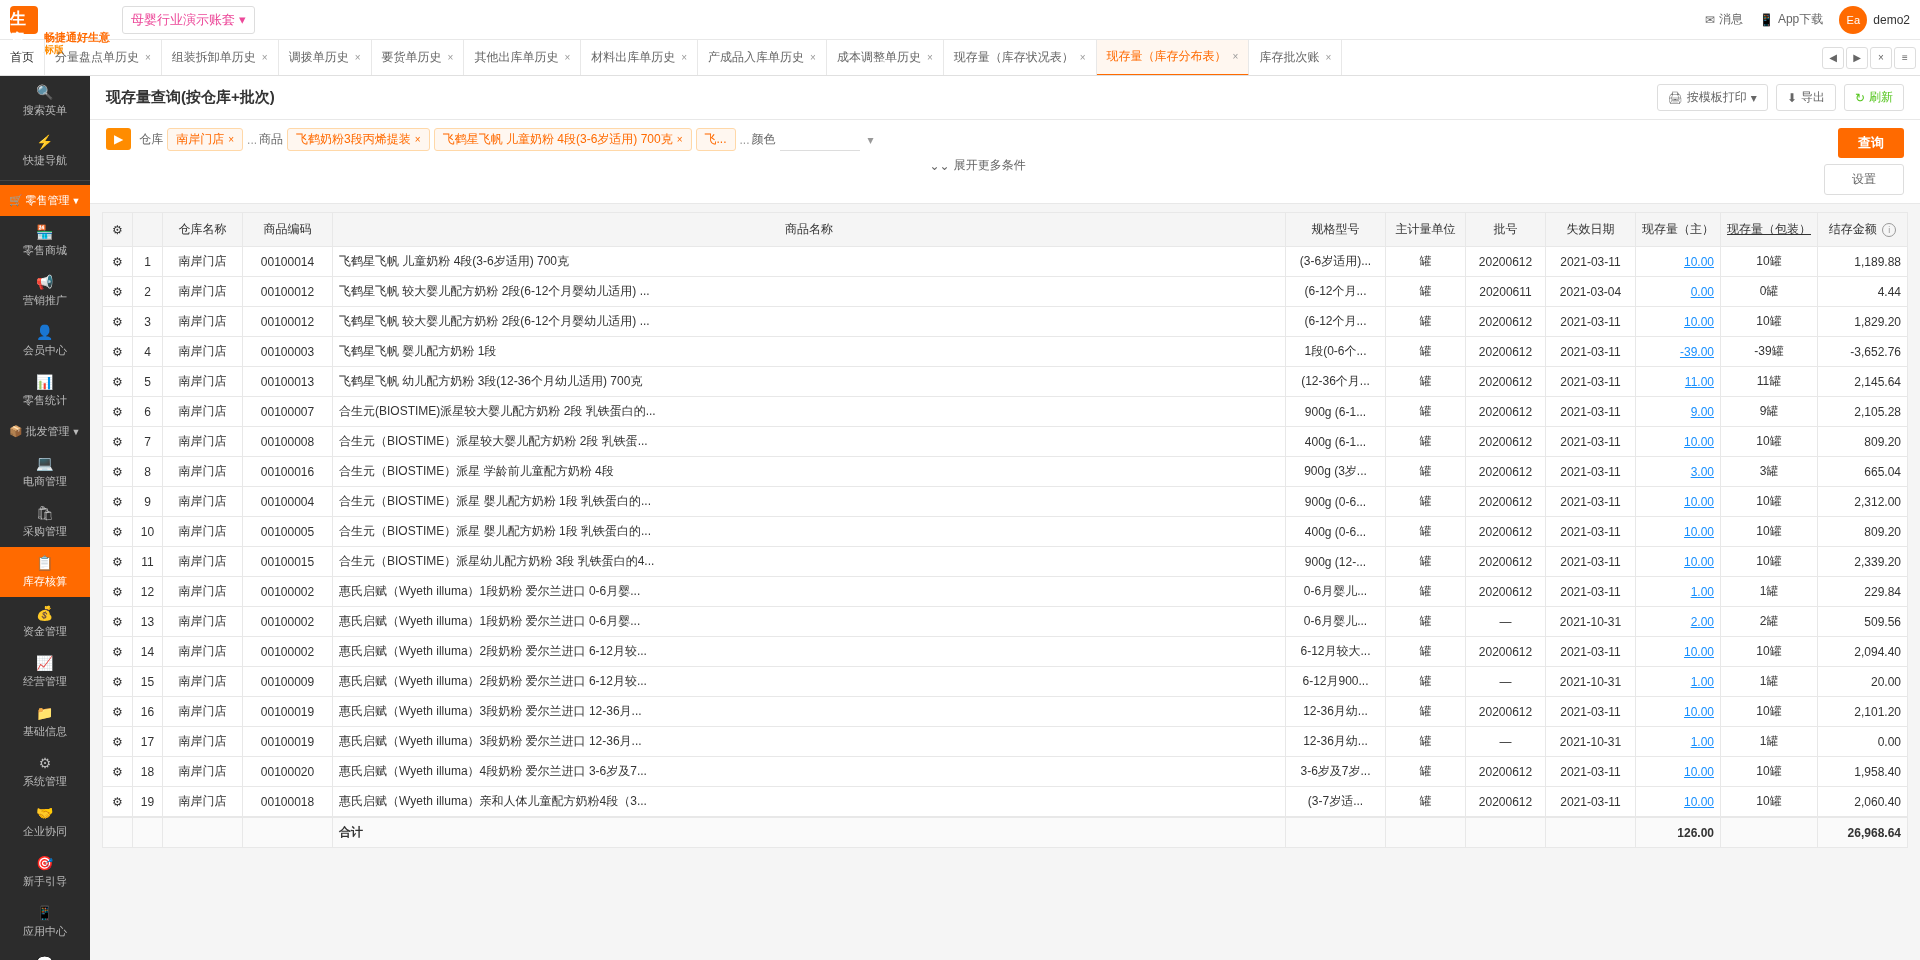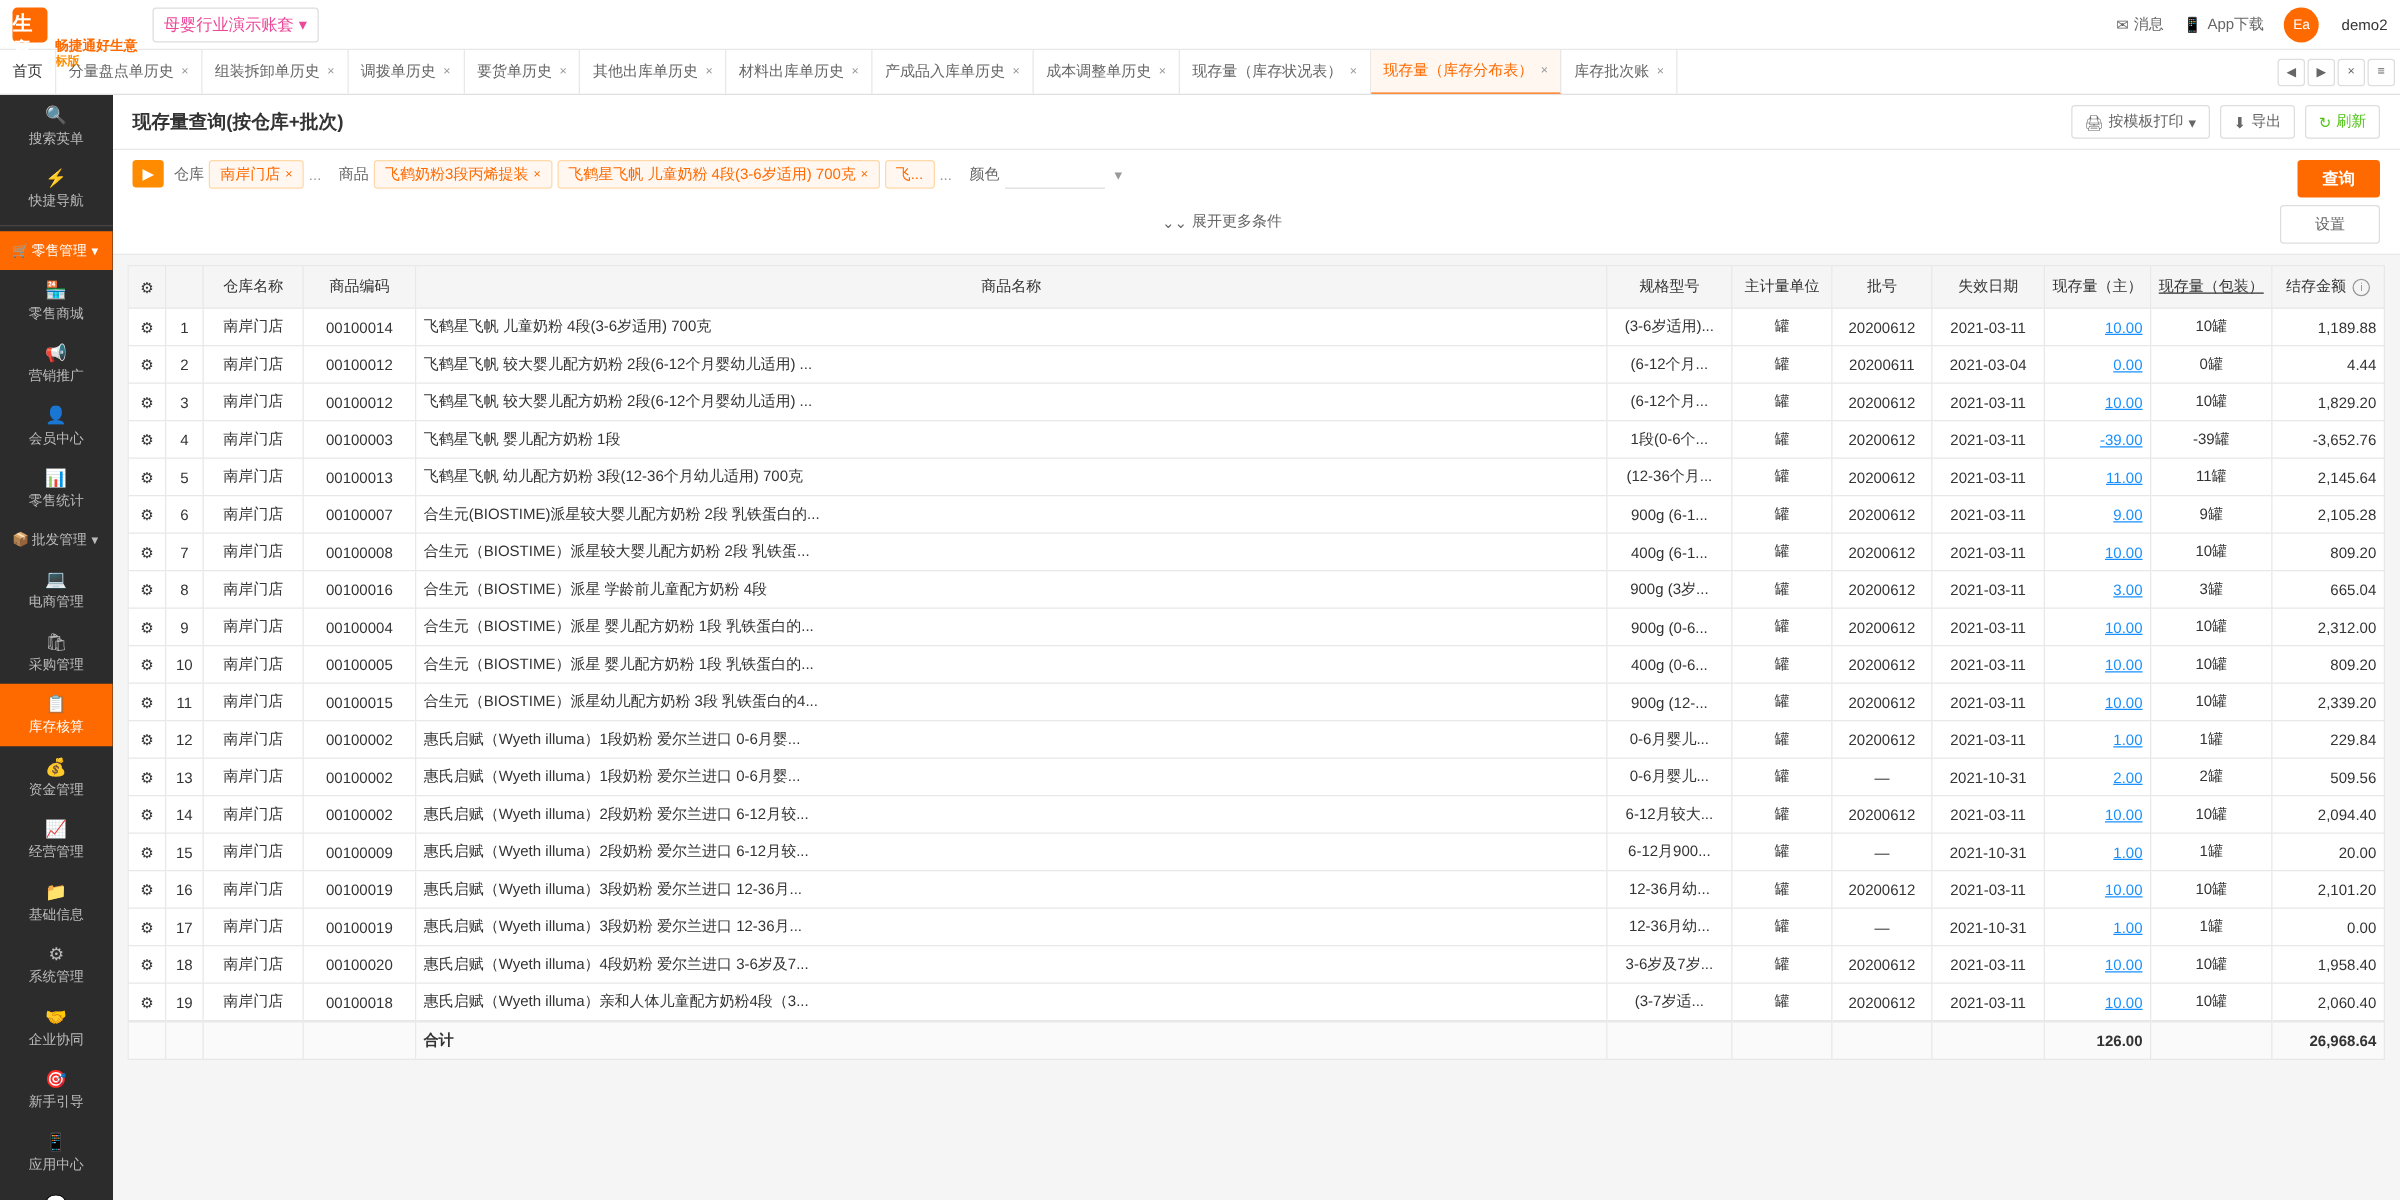--- a/index.html
+++ b/index.html
@@ -106,21 +106,21 @@
   </div>
   <div class="top-right">
     <div class="top-right-item">
       <span>✉</span>
       <span>消息</span>
     </div>
     <div class="top-right-item">
       <span>📱</span>
       <span>App下载</span>
     </div>
-    <div style="display:flex;align-items:center;gap:18px;">
+    <div style="display:flex;align-items:center;gap:6px;">
       <div class="avatar">Ea</div>
       <span>demo2</span>
     </div>
   </div>
 </div>
 
 <div class="nav-tabs">
   <div class="nav-tab">
     <span>首页</span>
   </div>
@@ -277,21 +277,21 @@
         </button>
         <button class="btn-refresh">
           <span>↻</span>
           <span>刷新</span>
         </button>
       </div>
     </div>
 
     <div style="background:#fff;padding:8px 16px;border-bottom:1px solid #e8e8e8;display:flex;align-items:flex-start;gap:8px;">
       <button class="filter-expand-btn">▶</button>
-      <div style="flex:1;display:flex;flex-wrap:wrap;gap:14px;align-items:center;">
+      <div style="flex:1;display:flex;flex-wrap:wrap;gap:2px;align-items:center;">
         <div class="filter-group">
           <span class="filter-label">仓库</span>
           <div class="filter-tag">
             <span>南岸门店</span>
             <span class="remove">×</span>
           </div>
           <span class="filter-more">...</span>
         </div>
         <div class="filter-group">
           <span class="filter-label">商品</span>

